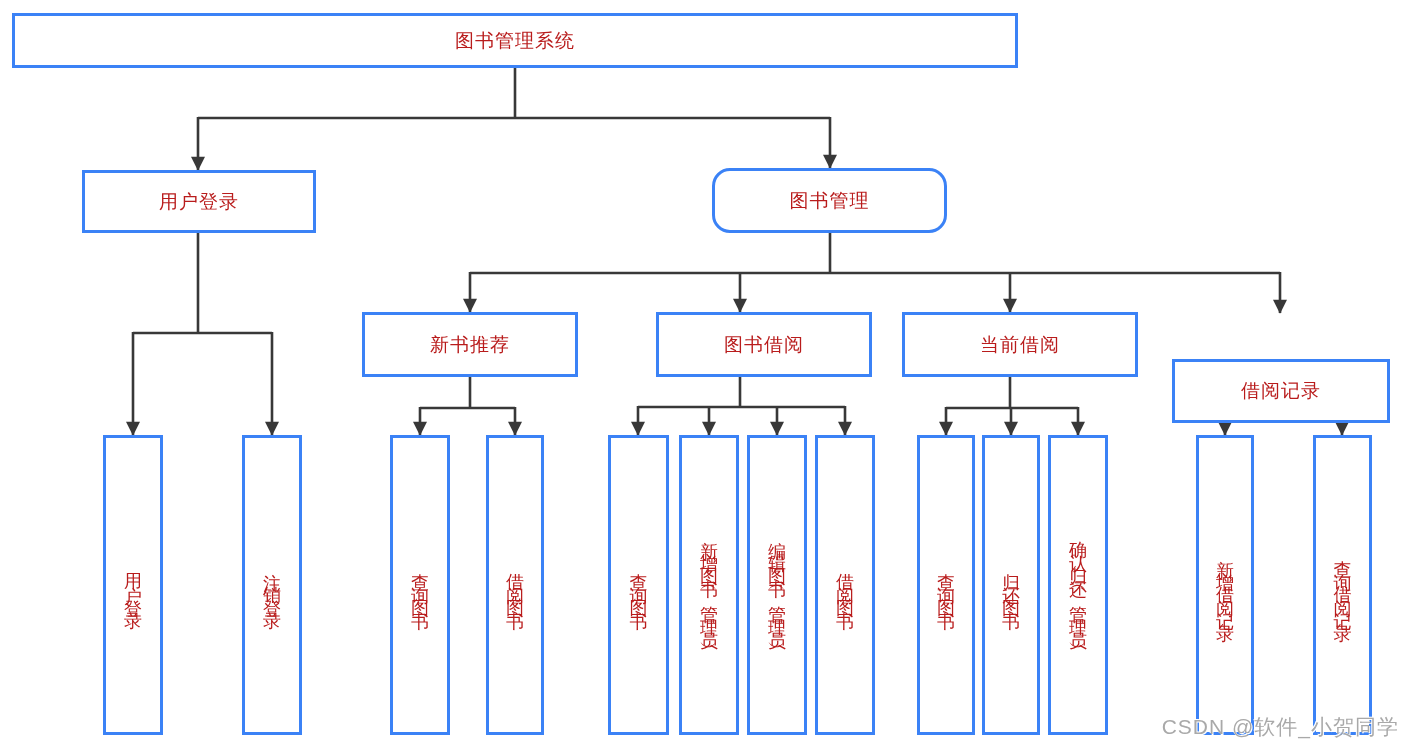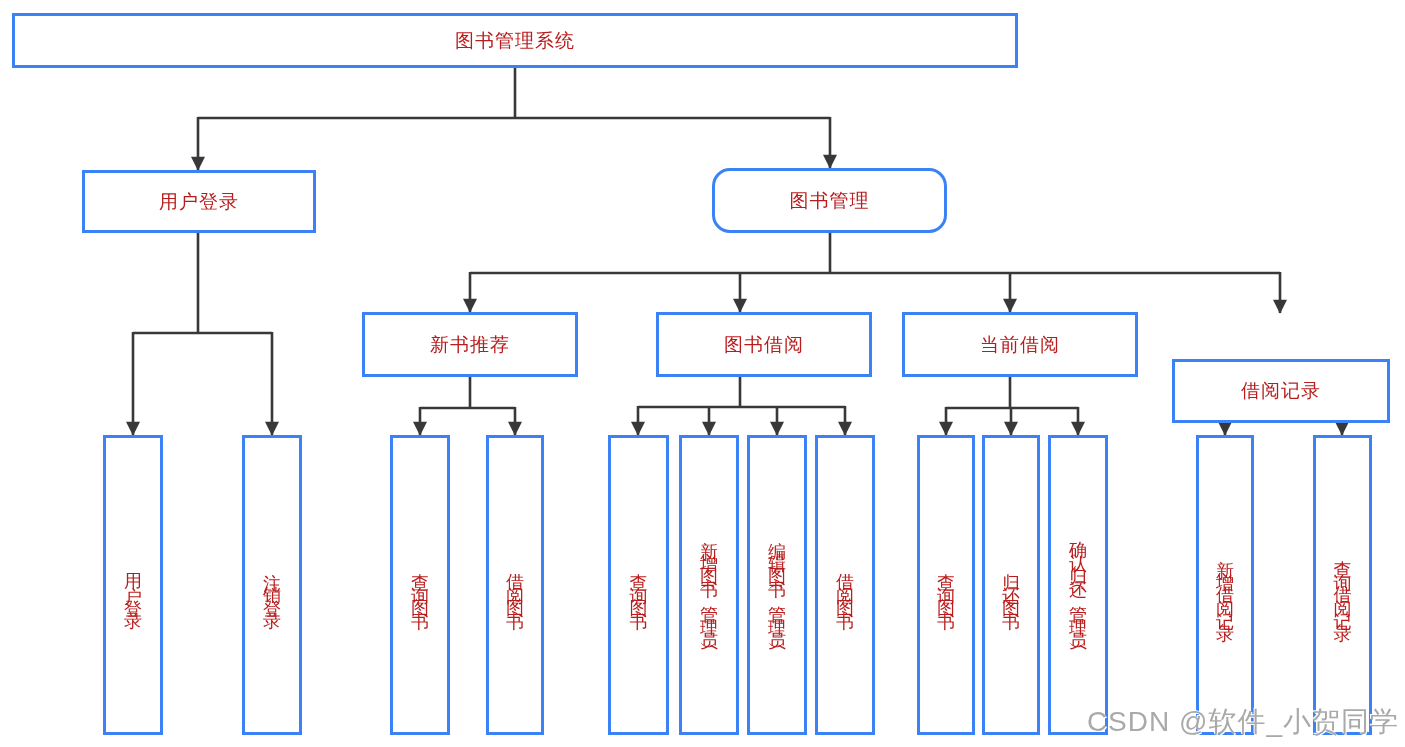--- a/index.html
+++ b/index.html
@@ -15,21 +15,21 @@
     color:#b91c1c;box-sizing:border-box;
   }
   .h-node{font-size:19px;letter-spacing:1px;font-weight:400;}
   .v-node span{
     writing-mode:vertical-rl;text-orientation:mixed;
     font-size:18px;letter-spacing:13px;line-height:1;
     white-space:nowrap;
   }
   .watermark{
     position:absolute;right:6px;bottom:6px;
-    font-size:28px;color:#a9a9a9;letter-spacing:1px;
+    font-size:21px;color:#a9a9a9;letter-spacing:1px;
     text-shadow:1px 1px 0 #ffffff,-1px -1px 0 #ffffff;
   }
 </style>
 </head>
 <body>
 
 <svg class="connectors" viewBox="0 0 1405 747" fill="none" stroke="#383838" stroke-width="2.6">
   <defs>
     <marker id="arw" markerUnits="userSpaceOnUse" markerWidth="16" markerHeight="14" viewBox="0 0 10 10" refX="9.5" refY="5" orient="auto">
       <path d="M0,0 L10,5 L0,10 Z" fill="#383838" stroke="none"></path>

